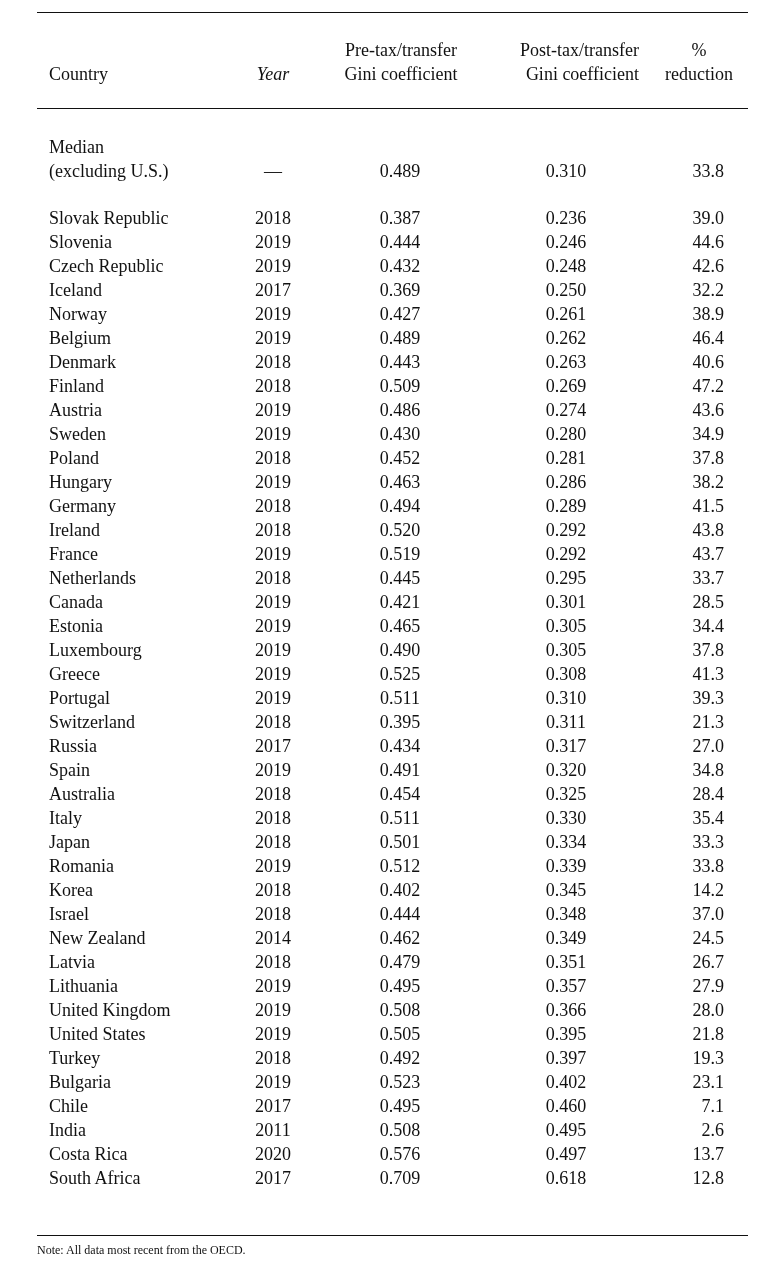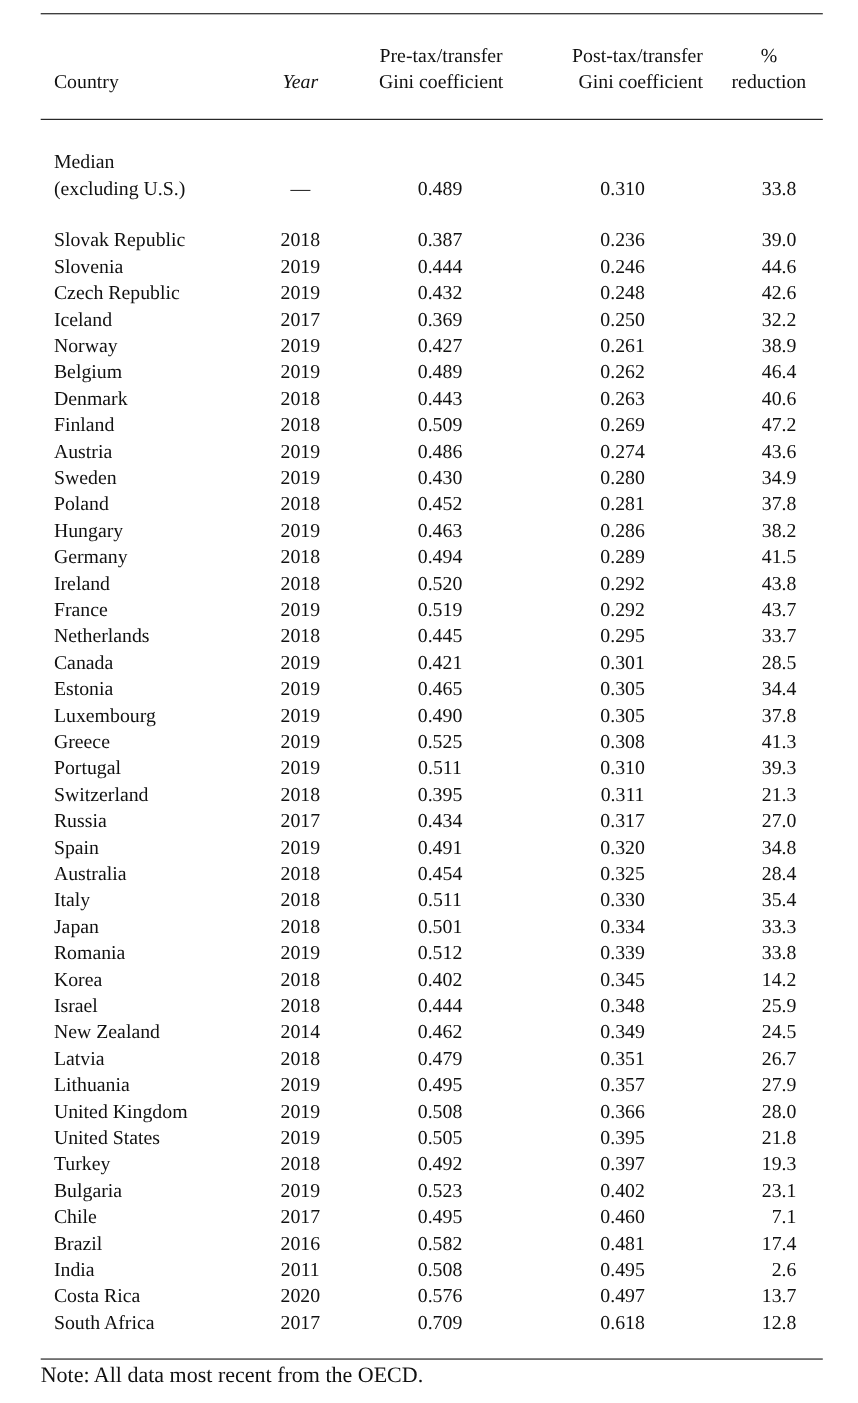--- a/index.html
+++ b/index.html
@@ -21,21 +21,21 @@
     .median { position: absolute; top: 135px; left: 0; width: 711px; height: 48px; }
     .median .c { position: absolute; line-height: 24px; }
     .rows { position: absolute; top: 206px; left: 0; width: 780px; }
     .row { position: relative; height: 24px; line-height: 24px; }
     .cell { position: absolute; top: 0; white-space: nowrap; }
     .c-country { left: 49px; }
     .c-year { left: 250px; width: 46px; text-align: center; }
     .c-pre { left: 370px; width: 60px; text-align: center; }
     .c-post { left: 536px; width: 60px; text-align: center; }
     .c-red { left: 672px; width: 52px; text-align: right; }
-    .note { position: absolute; top: 1238px; left: 37px; line-height: 24px; font-size: 20px; }
+    .note { position: absolute; top: 1238px; left: 37px; line-height: 24px; font-size: 12px; }
   </style>
 </head>
 <body>
 
 <div>
   <div class="rule top"></div>
 
   <div class="hdr country">Country</div>
   <div class="hdr year">Year</div>
   <div class="hdr pre">
@@ -264,21 +264,21 @@
         <div class="cell c-year">2018</div>
         <div class="cell c-pre">0.402</div>
         <div class="cell c-post">0.345</div>
         <div class="cell c-red">14.2</div>
       </div>
       <div class="row">
         <div class="cell c-country">Israel</div>
         <div class="cell c-year">2018</div>
         <div class="cell c-pre">0.444</div>
         <div class="cell c-post">0.348</div>
-        <div class="cell c-red">25.9</div>
+        <div class="cell c-red">37.0</div>
       </div>
       <div class="row">
         <div class="cell c-country">New Zealand</div>
         <div class="cell c-year">2014</div>
         <div class="cell c-pre">0.462</div>
         <div class="cell c-post">0.349</div>
         <div class="cell c-red">24.5</div>
       </div>
       <div class="row">
         <div class="cell c-country">Latvia</div>
@@ -323,27 +323,20 @@
         <div class="cell c-red">23.1</div>
       </div>
       <div class="row">
         <div class="cell c-country">Chile</div>
         <div class="cell c-year">2017</div>
         <div class="cell c-pre">0.495</div>
         <div class="cell c-post">0.460</div>
         <div class="cell c-red">7.1</div>
       </div>
       <div class="row">
-        <div class="cell c-country">Brazil</div>
-        <div class="cell c-year">2016</div>
-        <div class="cell c-pre">0.582</div>
-        <div class="cell c-post">0.481</div>
-        <div class="cell c-red">17.4</div>
-      </div>
-      <div class="row">
         <div class="cell c-country">India</div>
         <div class="cell c-year">2011</div>
         <div class="cell c-pre">0.508</div>
         <div class="cell c-post">0.495</div>
         <div class="cell c-red">2.6</div>
       </div>
       <div class="row">
         <div class="cell c-country">Costa Rica</div>
         <div class="cell c-year">2020</div>
         <div class="cell c-pre">0.576</div>

